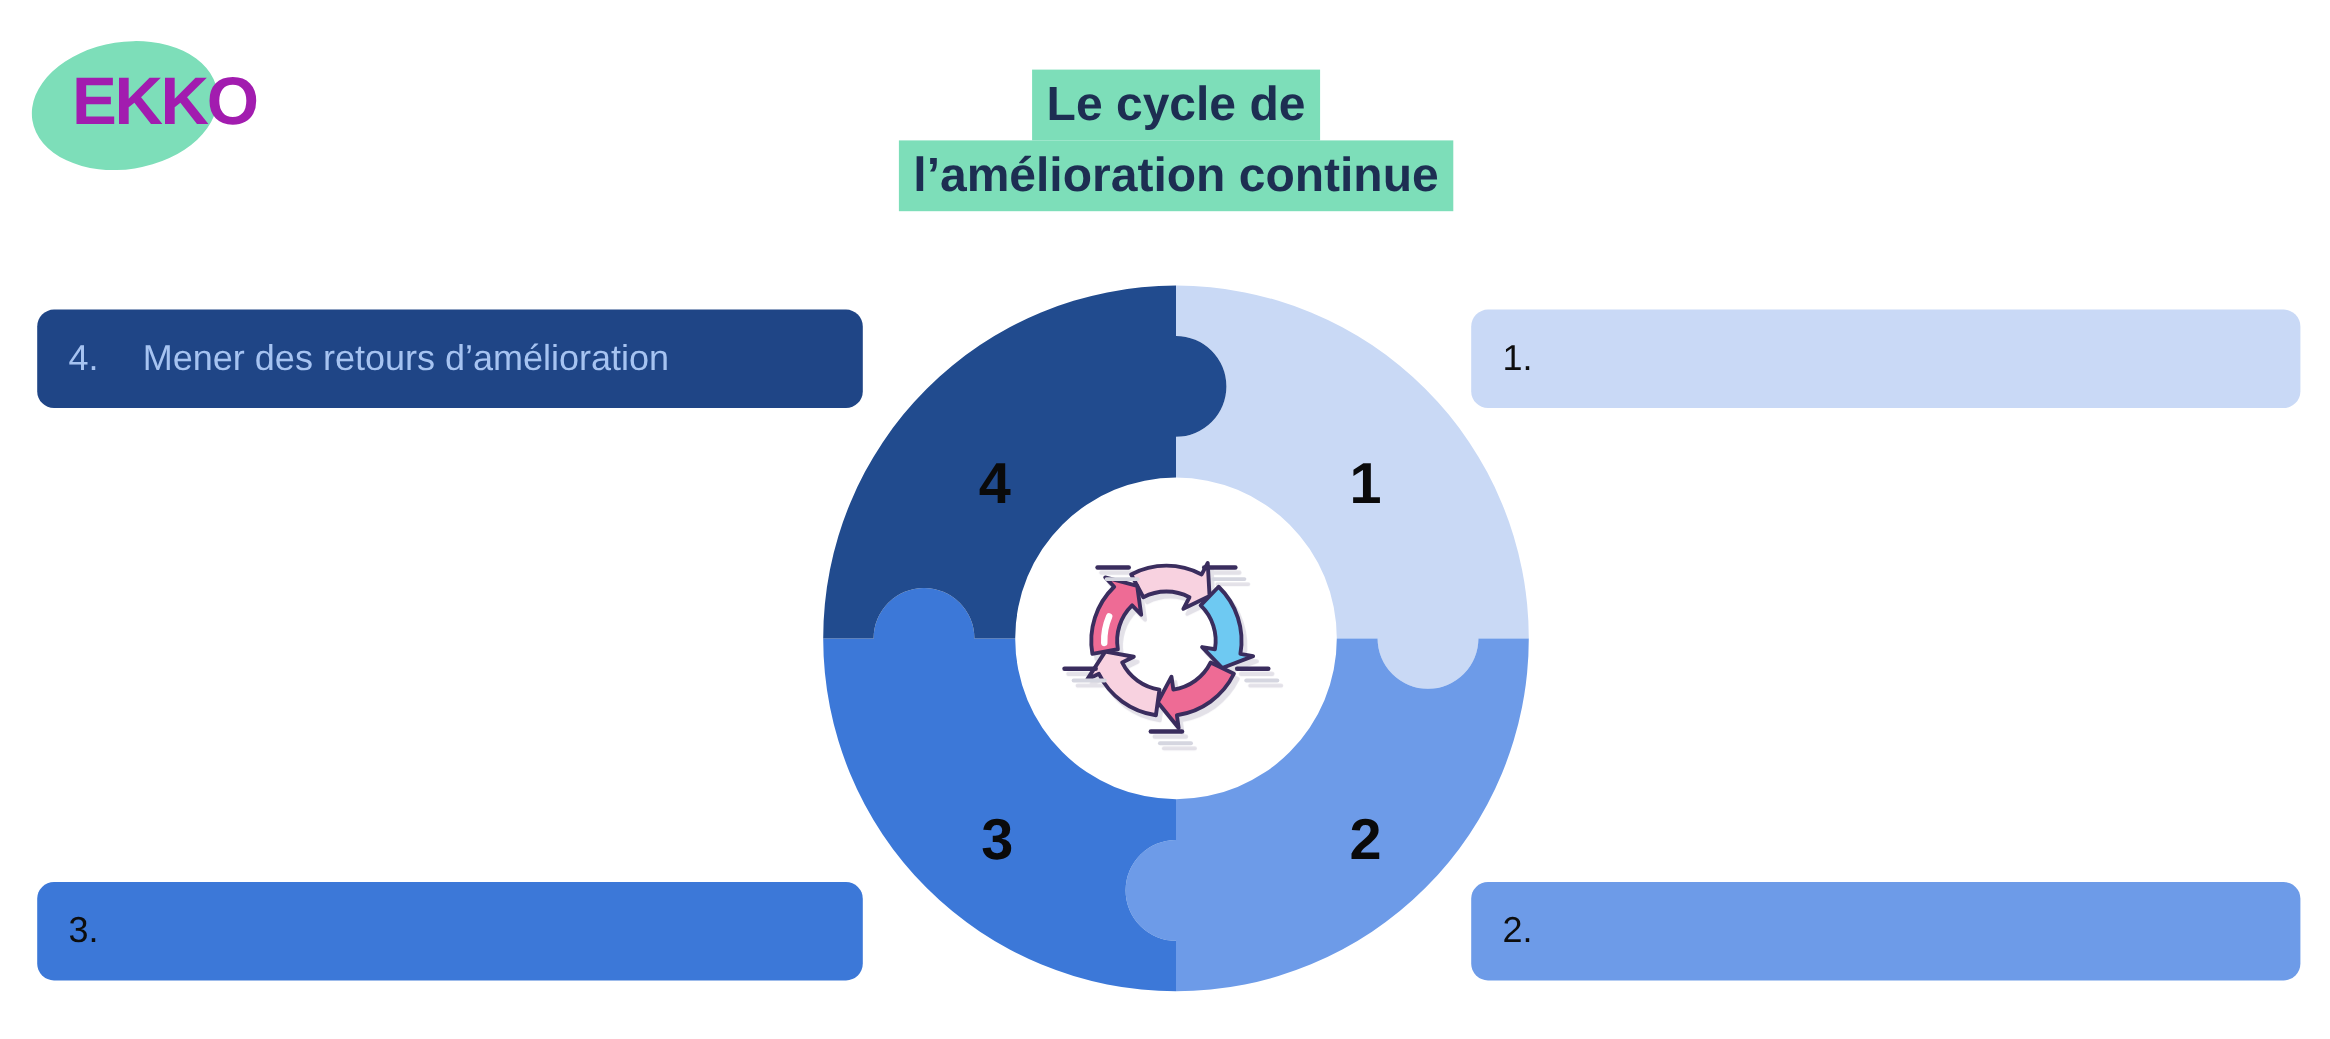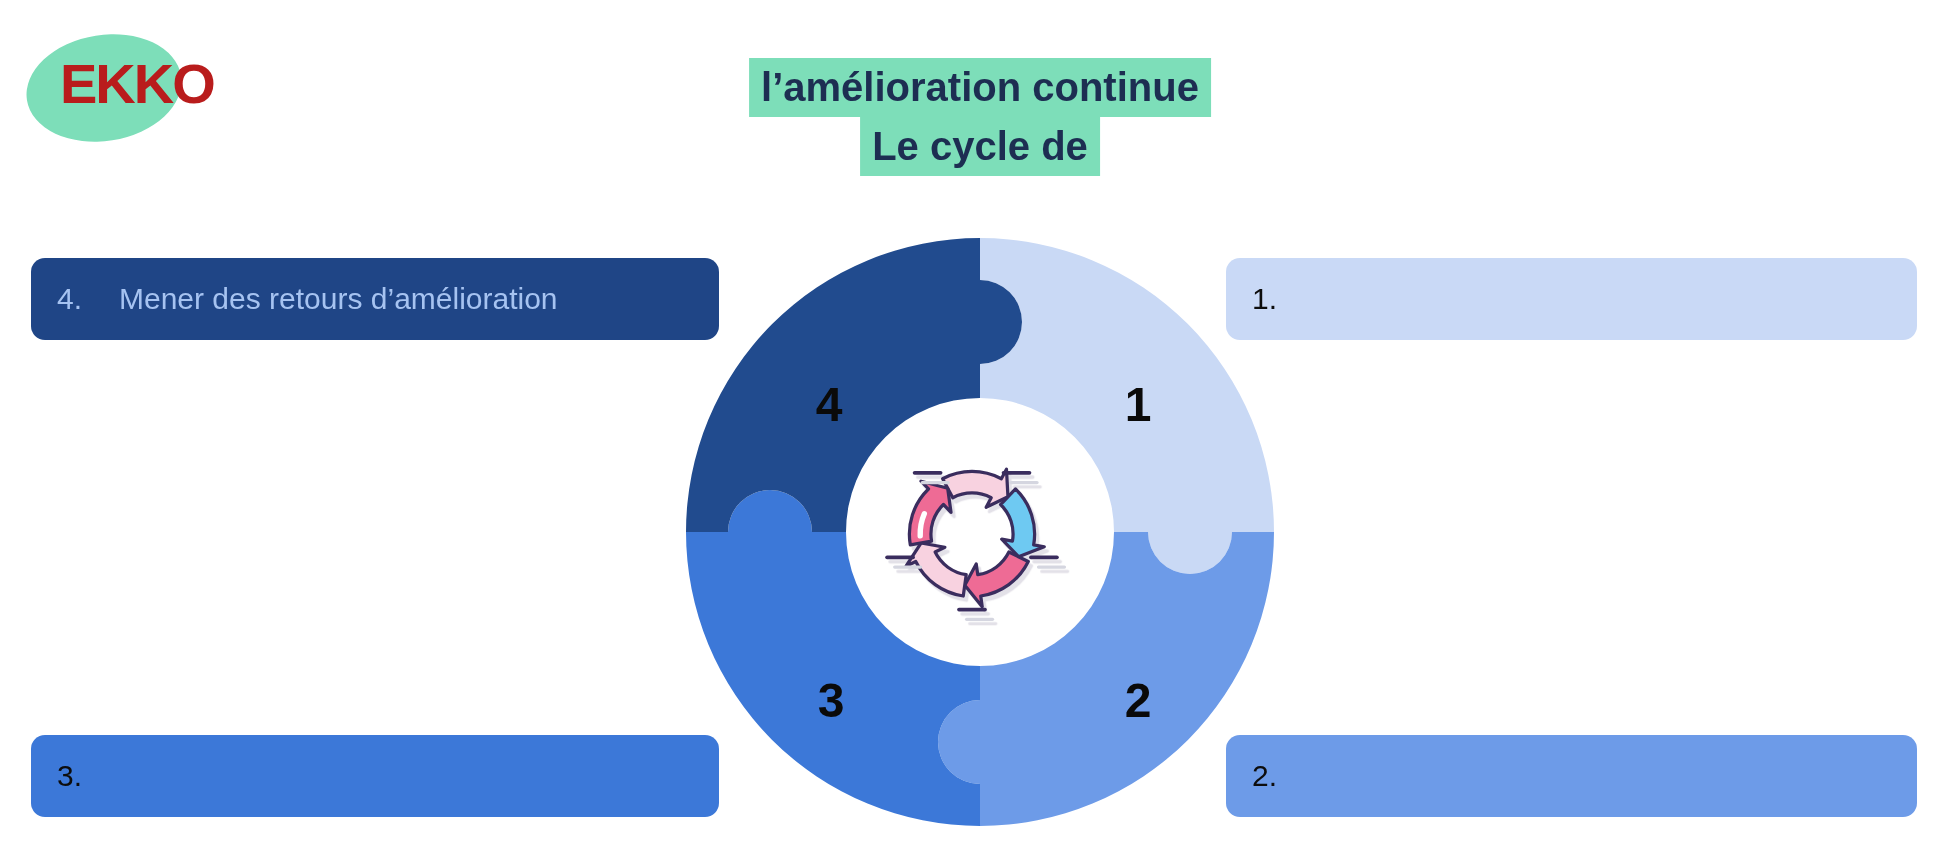--- a/index.html
+++ b/index.html
@@ -3,21 +3,21 @@
 <meta charset="utf-8">
 <style>
   html,body{margin:0;padding:0;background:#ffffff;}
   .stage{position:relative;width:1942px;height:866px;background:#ffffff;overflow:hidden;
          font-family:"Liberation Sans","DejaVu Sans",sans-serif;}
 
   
   .logo{position:absolute;left:26px;top:30px;width:190px;height:120px;}
   .logo svg{position:absolute;left:0;top:0;}
   .logo-text{position:absolute;left:34px;top:26px;font-size:56px;font-weight:800;
-             letter-spacing:-2px;color:#b91c1c;line-height:1;}
+             letter-spacing:-2px;color:#a21caf;line-height:1;}
 
   
   .title{position:absolute;left:980px;top:58px;transform:translateX(-50%);
          text-align:center;font-weight:bold;font-size:40px;line-height:57px;color:#1D2E52;}
   .title-line{display:block;}
   .hl{display:inline-block;background:#7DDEB9;padding:1px 12px;}
 
   
   .step{position:absolute;height:82px;border-radius:14px;display:flex;align-items:center;
         font-size:30px;color:#0D0D0D;}
@@ -39,22 +39,22 @@
 <div class="stage">
 
   <div class="logo">
     <svg width="190" height="120" viewBox="0 0 190 120">
       <ellipse cx="78" cy="58" rx="78" ry="53" fill="#7DDEB9" transform="rotate(-9 78 58)"></ellipse>
     </svg>
     <span class="logo-text">EKKO</span>
   </div>
 
   <div class="title">
+    <span class="title-line"><span class="hl">Le cycle de</span></span>
     <span class="title-line"><span class="hl">l’amélioration continue</span></span>
-    <span class="title-line"><span class="hl">Le cycle de</span></span>
   </div>
 
   <div class="step box-tl">
     <span class="step-num">4.</span>
     <span class="step-label">Mener des retours d’amélioration</span>
   </div>
   <div class="step box-tr">
     <span class="step-num">1.</span>
   </div>
   <div class="step box-bl">

